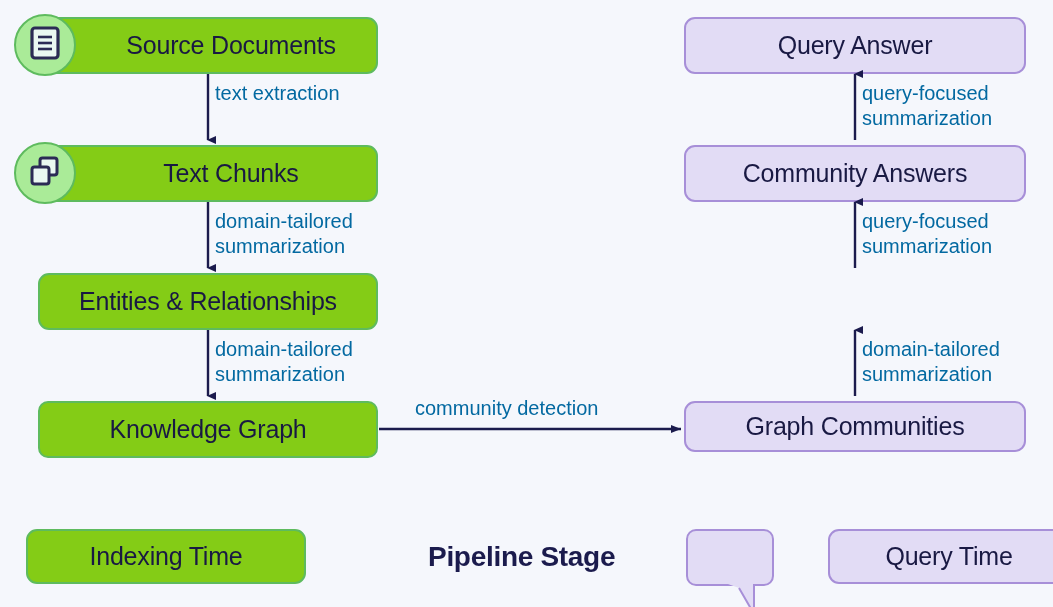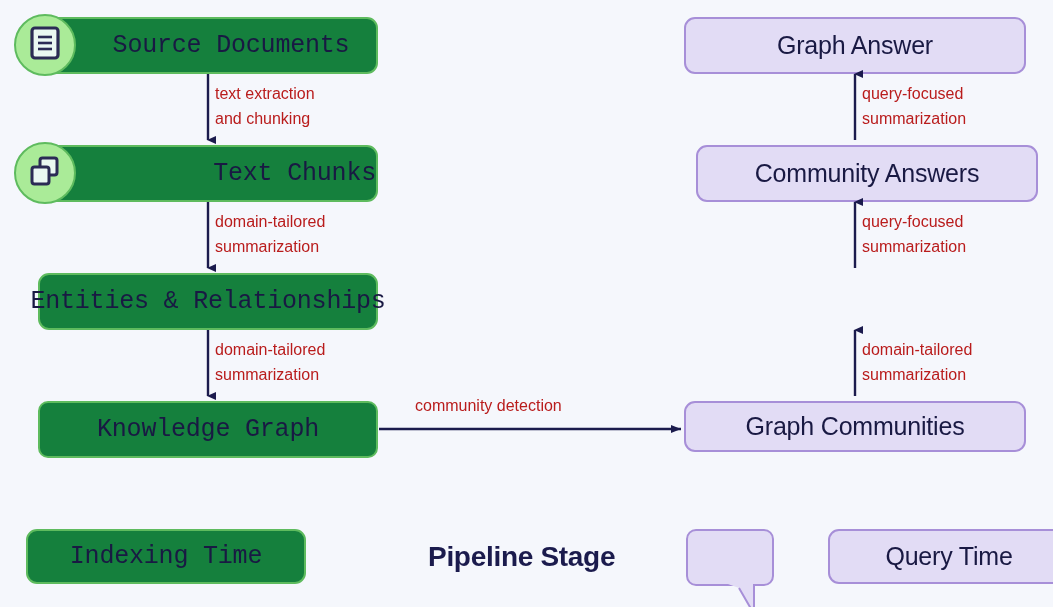--- a/index.html
+++ b/index.html
@@ -27,23 +27,22 @@
     display: flex;
     align-items: center;
     justify-content: center;
     border-radius: 11px;
     font-size: 25px;
     letter-spacing: -0.2px;
     color: #191943;
     white-space: nowrap;
   }
   .node.green {
-    background: #15803d;
+    background: #84cc16;
     border: 2px solid #5ebb5e;
-    font-family: Liberation Mono, monospace;
   }
   .node.purple {
     background: #e2dcf5;
     border: 2px solid #a78fd8;
   }
   .node.has-icon {
     padding-left: 46px;
   }
 
   
@@ -57,23 +56,23 @@
     box-sizing: border-box;
     display: flex;
     align-items: center;
     justify-content: center;
     z-index: 3;
   }
 
   
   .edge-label {
     position: absolute;
-    font-size: 16px;
+    font-size: 20px;
     line-height: 25px;
-    color: #b91c1c;
+    color: #0369a1;
     white-space: nowrap;
   }
   .edge-label.single {
     line-height: normal;
   }
 
   
   #arrows {
     position: absolute;
     left: 0;
@@ -155,24 +154,23 @@
         <rect x="2" y="2" width="26" height="30" rx="3" ry="3" fill="#eaf8f2" stroke="#2b2b55" stroke-width="3.2"></rect>
         <line x1="8" y1="11" x2="22" y2="11" stroke="#2b2b55" stroke-width="2.6"></line>
         <line x1="8" y1="17" x2="22" y2="17" stroke="#2b2b55" stroke-width="2.6"></line>
         <line x1="8" y1="23" x2="22" y2="23" stroke="#2b2b55" stroke-width="2.6"></line>
       </svg>
     </span>
   </div>
 
   <div class="edge-label" style="left:215px; top:81px;">
     <div>text extraction</div>
-    <div>and chunking</div>
-  </div>
-
-  <div class="node green has-icon" style="left:38px; top:145px; width:340px; height:57px;justify-content:flex-end;">
+  </div>
+
+  <div class="node green has-icon" style="left:38px; top:145px; width:340px; height:57px;">
     <span>Text Chunks</span>
   </div>
   <div class="icon-badge" style="left:14px; top:142px;">
     <span>
       <svg width="32" height="32" viewBox="0 0 32 32" xmlns="http://www.w3.org/2000/svg">
         <rect x="11" y="3" width="17" height="17" rx="2.5" ry="2.5" fill="#eaf8f2" stroke="#2b2b55" stroke-width="3"></rect>
         <rect x="3" y="12" width="17" height="17" rx="2.5" ry="2.5" fill="#eaf8f2" stroke="#2b2b55" stroke-width="3"></rect>
       </svg>
     </span>
   </div>
@@ -193,29 +191,29 @@
 
   <div class="node green" style="left:38px; top:401px; width:340px; height:57px;border-radius:10px;">
     <span>Knowledge Graph</span>
   </div>
 
   <div class="edge-label single" style="left:415px; top:397px;">
     <span>community detection</span>
   </div>
 
   <div class="node purple" style="left:684px; top:17px; width:342px; height:57px;">
-    <span>Graph Answer</span>
+    <span>Query Answer</span>
   </div>
 
   <div class="edge-label" style="left:862px; top:81px;">
     <div>query-focused</div>
     <div>summarization</div>
   </div>
 
-  <div class="node purple" style="left:684px; top:145px; width:342px; height:57px;margin-left:12px;">
+  <div class="node purple" style="left:684px; top:145px; width:342px; height:57px;">
     <span>Community Answers</span>
   </div>
 
   <div class="edge-label" style="left:862px; top:209px;">
     <div>query-focused</div>
     <div>summarization</div>
   </div>
 
 
   <div class="edge-label" style="left:862px; top:337px;">

